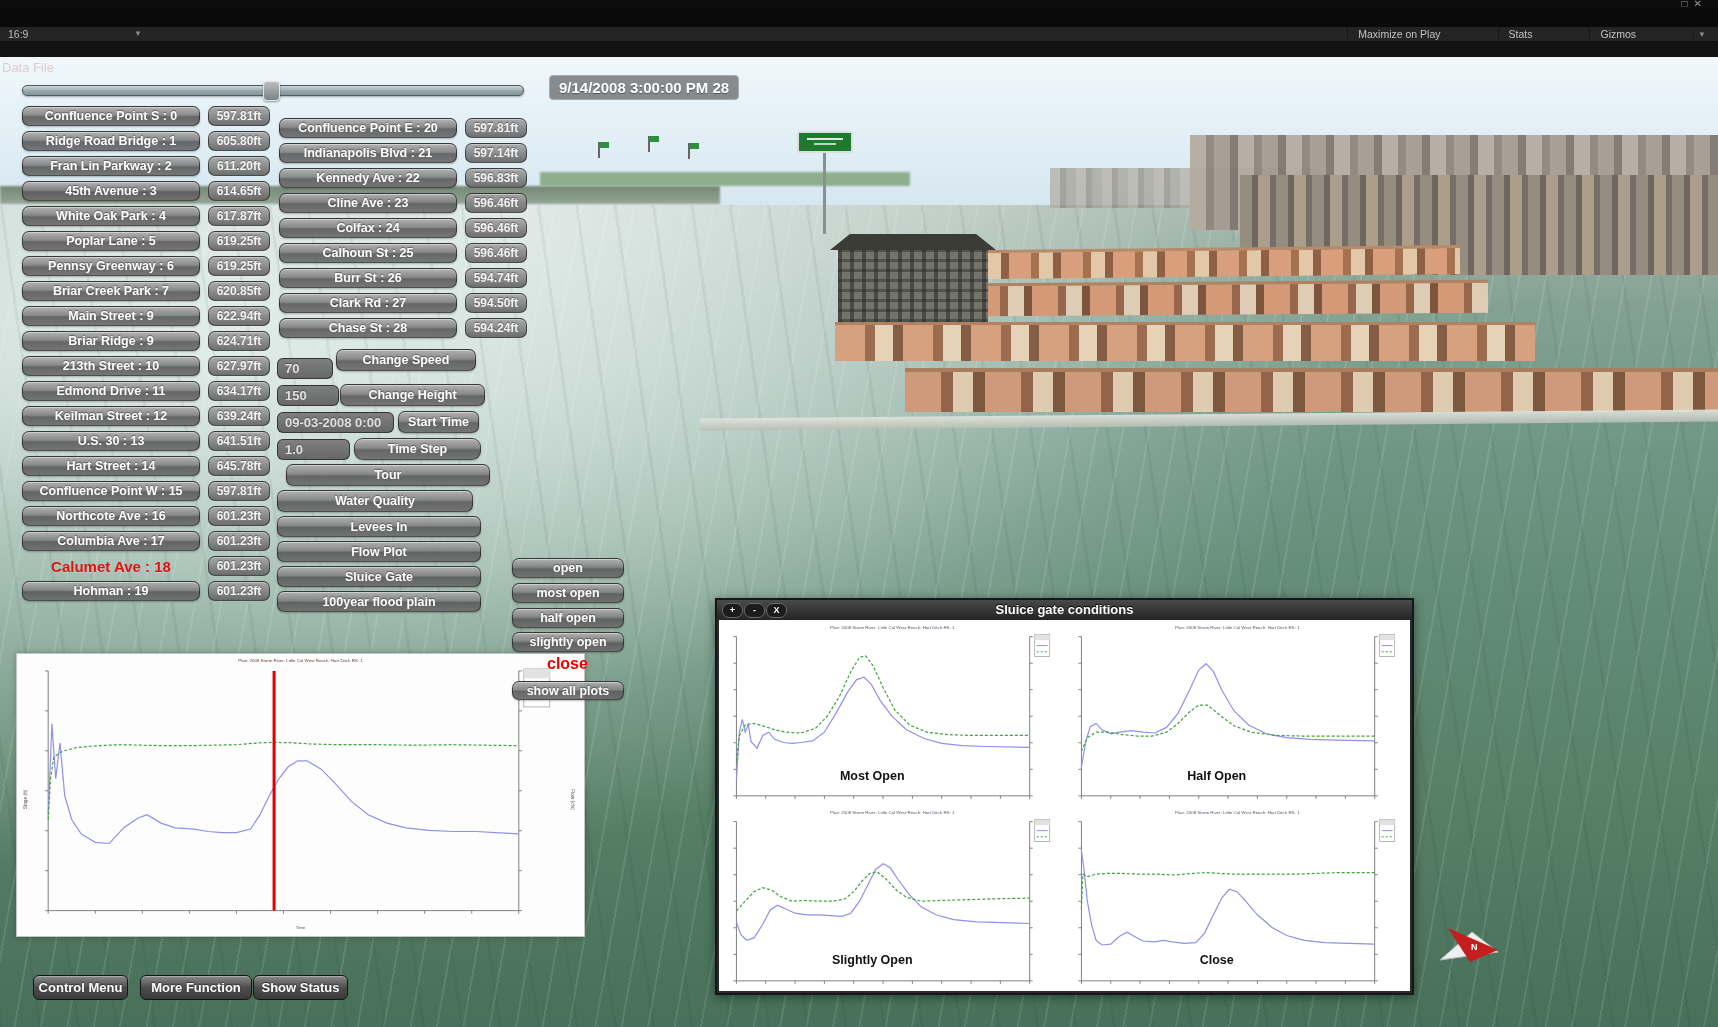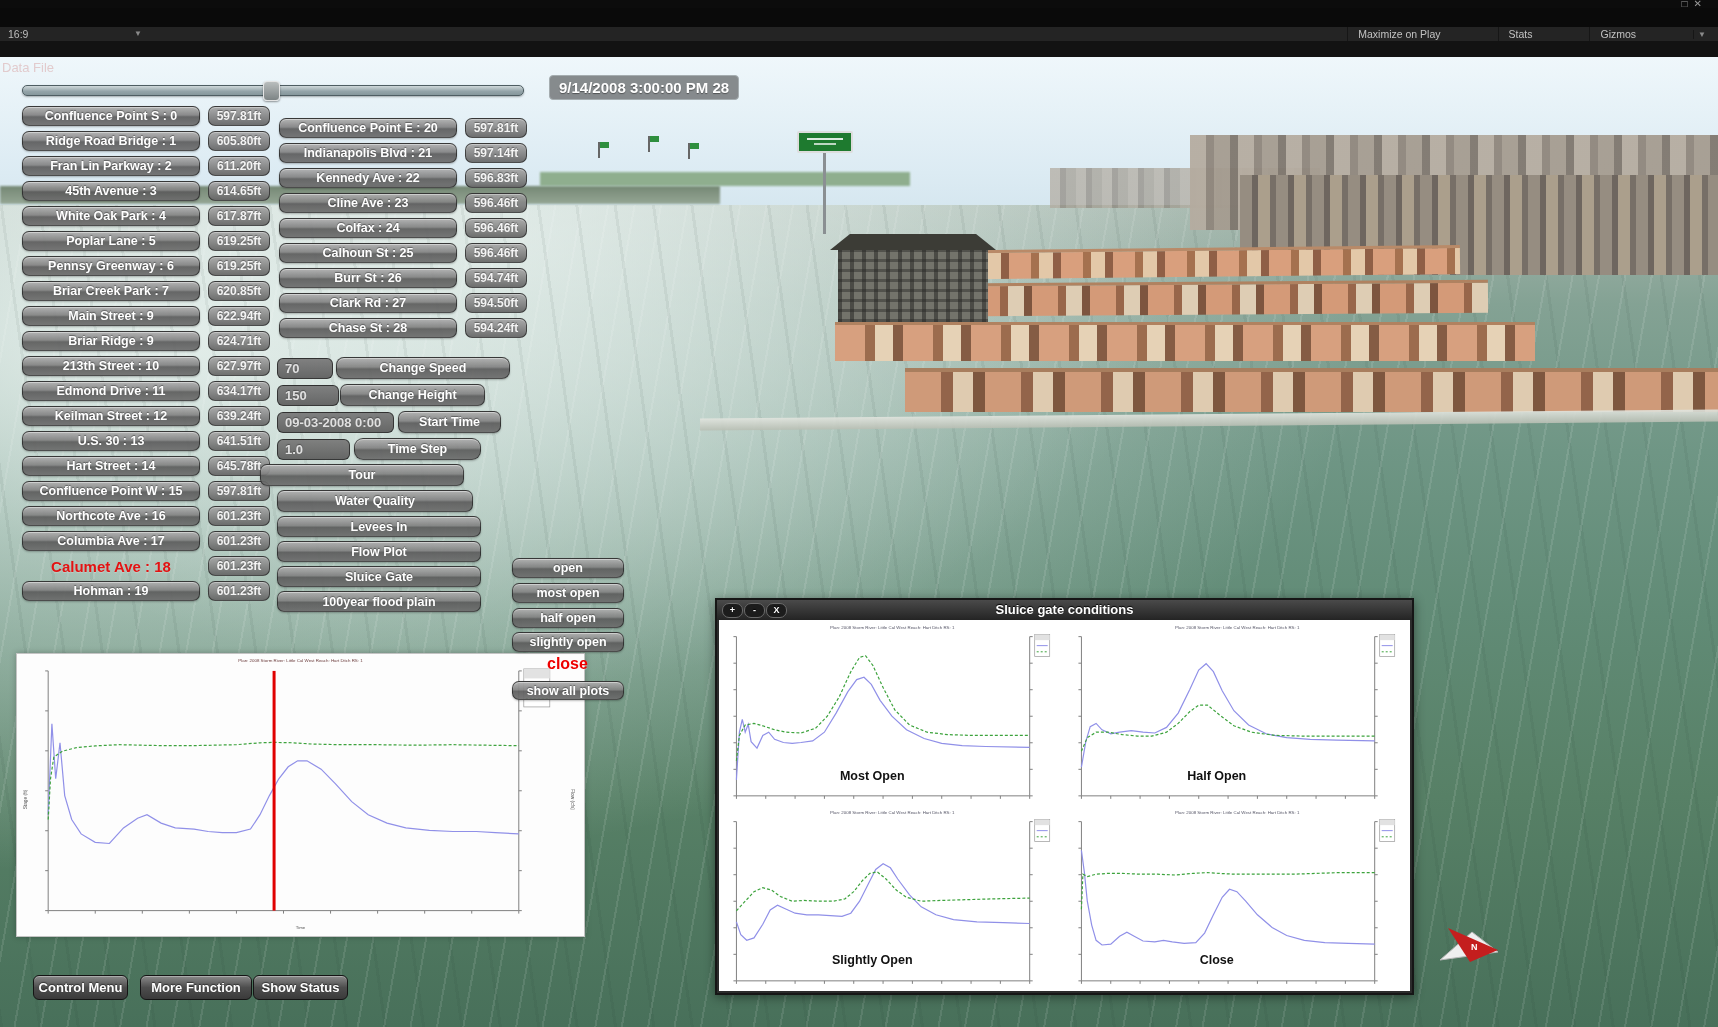--- a/index.html
+++ b/index.html
@@ -295,28 +295,28 @@
         <div class="station-btn">Clark Rd : 27</div>
         <div class="station-val">594.50ft</div>
       </div>
       <div class="station-row">
         <div class="station-btn">Chase St : 28</div>
         <div class="station-val">594.24ft</div>
       </div>
     </div>
 
   <div class="ginput" style="left:277px;top:358px;width:56px;height:21px;">70</div>
-  <div class="gbtn" style="left:336px;top:357px;width:174px;height:22px;border-radius:8px;">Change Speed</div>
+  <div class="gbtn" style="left:336px;top:349px;width:140px;height:22px;">Change Speed</div>
   <div class="ginput" style="left:277px;top:385px;width:62px;height:21px;">150</div>
   <div class="gbtn" style="left:340px;top:384px;width:145px;height:22px;">Change Height</div>
   <div class="ginput" style="left:277px;top:412px;width:117px;height:21px;">09-03-2008 0:00</div>
-  <div class="gbtn" style="left:398px;top:411px;width:103px;height:22px;">Start Time</div>
+  <div class="gbtn" style="left:398px;top:411px;width:81px;height:22px;">Start Time</div>
   <div class="ginput" style="left:277px;top:439px;width:73px;height:21px;">1.0</div>
   <div class="gbtn" style="left:354px;top:438px;width:127px;height:22px;border-radius:9px;">Time Step</div>
-  <div class="gbtn" style="left:260px;top:464px;width:204px;height:22px;">Tour</div>
+  <div class="gbtn" style="left:286px;top:464px;width:204px;height:22px;">Tour</div>
   <div class="gbtn" style="left:277px;top:490px;width:196px;height:22px;">Water Quality</div>
   <div class="gbtn" style="left:277px;top:516px;width:204px;height:21px;">Levees In</div>
   <div class="gbtn" style="left:277px;top:541px;width:204px;height:21px;">Flow Plot</div>
   <div class="gbtn" style="left:277px;top:566px;width:204px;height:21px;">Sluice Gate</div>
   <div class="gbtn" style="left:277px;top:591px;width:204px;height:21px;">100year flood plain</div>
 
   <div class="flow-panel" style="left:16px;top:653px;width:567px;height:282px;">
     <div class="fp-canvas"><svg width="567" height="282">
           <line x1="31.185" y1="16.919999999999998" x2="31.185" y2="256.62" stroke="#808080" stroke-width="1"></line>
           <line x1="31.185" y1="256.62" x2="501.79499999999996" y2="256.62" stroke="#808080" stroke-width="1"></line>

